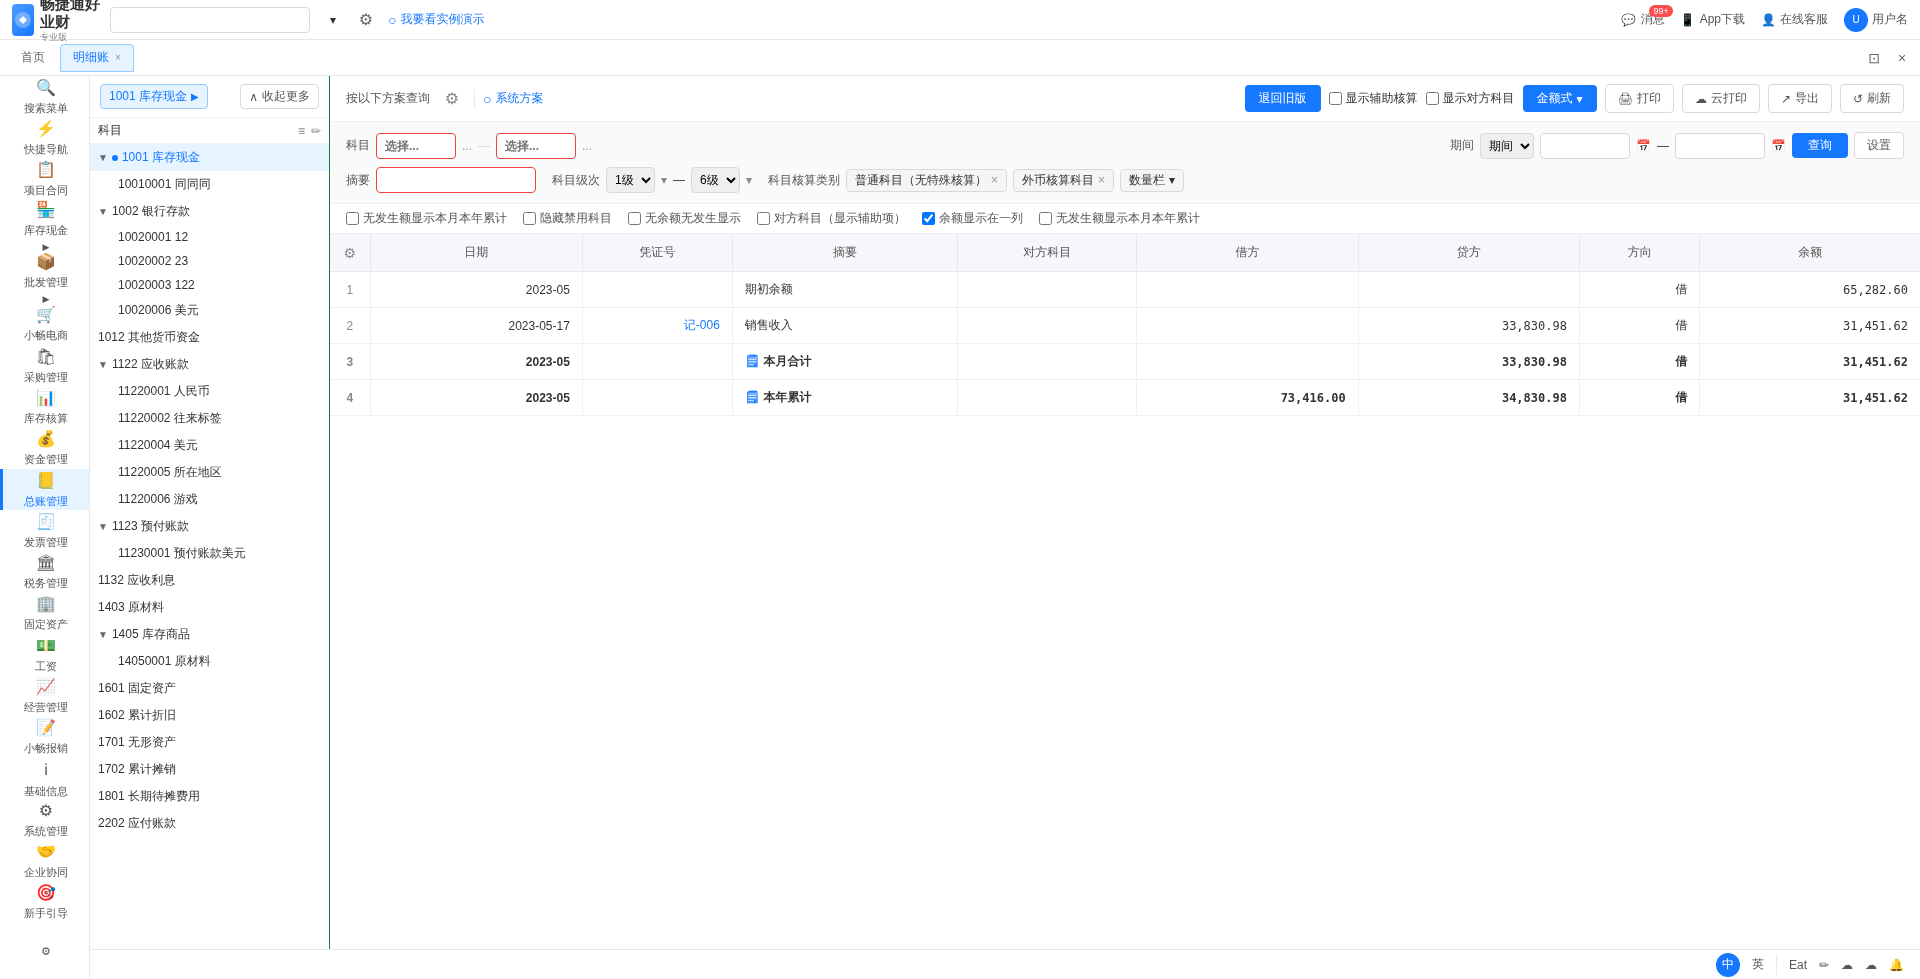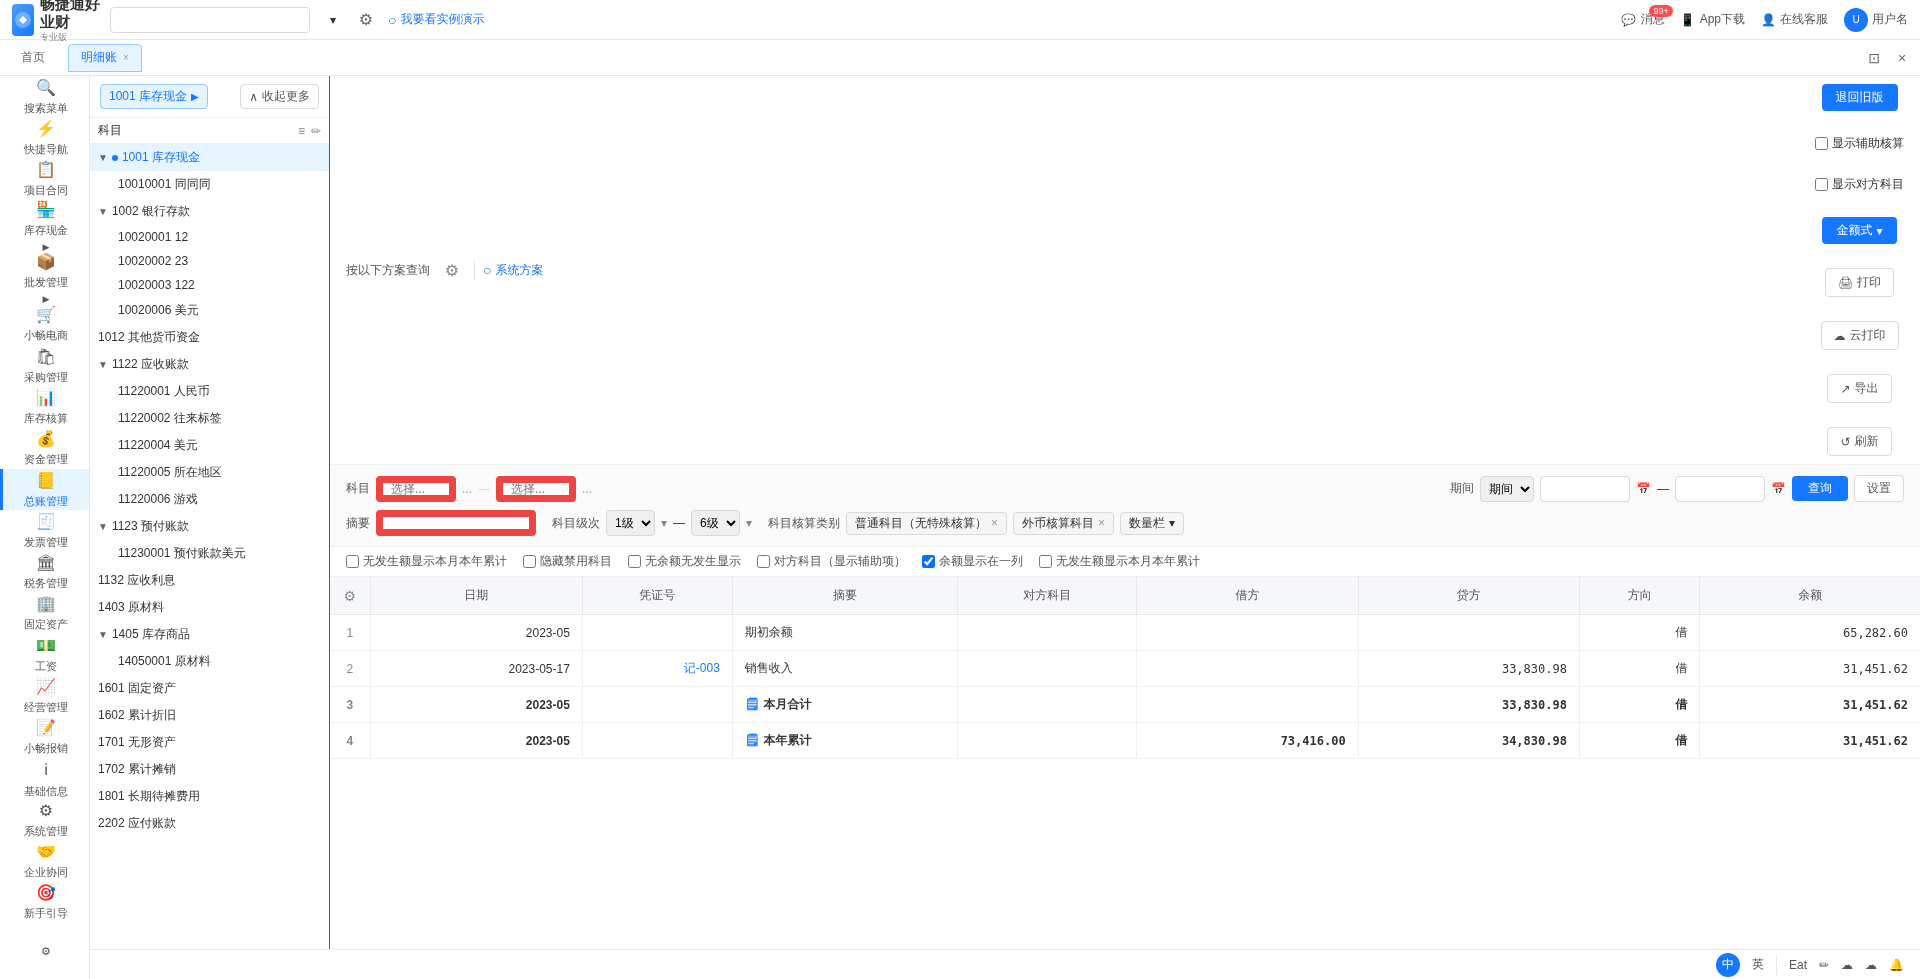--- a/index.html
+++ b/index.html
@@ -16,21 +16,21 @@
     .top-dropdown { display: flex; align-items: center; gap: 4px; cursor: pointer; padding: 4px 8px; border-radius: 4px; }
     .gear-btn { width: 28px; height: 28px; border: none; background: none; cursor: pointer; display: flex; align-items: center; justify-content: center; font-size: 16px; color: #666; }
     .demo-btn { display: flex; align-items: center; gap: 4px; color: #1677ff; cursor: pointer; font-size: 12px; }
     .demo-icon { font-size: 14px; }
     .top-right { margin-left: auto; display: flex; align-items: center; gap: 16px; }
     .top-right-item { display: flex; align-items: center; gap: 4px; cursor: pointer; color: #555; font-size: 12px; position: relative; }
     .badge { position: absolute; top: -6px; right: -8px; background: #ff4d4f; color: white; border-radius: 8px; font-size: 9px; padding: 1px 4px; min-width: 16px; text-align: center; }
     .user-avatar { width: 24px; height: 24px; background: #1677ff; border-radius: 50%; color: white; display: flex; align-items: center; justify-content: center; font-size: 10px; }
 
     
-    .tab-bar { display: flex; align-items: center; height: 36px; background: #fff; border-bottom: 1px solid #e8e8e8; padding: 0 8px; gap: 10px; }
+    .tab-bar { display: flex; align-items: center; height: 36px; background: #fff; border-bottom: 1px solid #e8e8e8; padding: 0 8px; gap: 2px; }
     .tab-item { display: flex; align-items: center; height: 28px; padding: 0 12px; border-radius: 4px 4px 0 0; cursor: pointer; font-size: 12px; gap: 6px; border: 1px solid transparent; }
     .tab-item.active { background: #e6f4ff; border-color: #91caff; color: #1677ff; }
     .tab-item.normal { color: #666; }
     .tab-close { font-size: 10px; color: #999; cursor: pointer; }
     .tab-bar-right { margin-left: auto; display: flex; align-items: center; gap: 8px; }
     .tab-action-btn { width: 20px; height: 20px; border: none; background: none; cursor: pointer; color: #666; font-size: 14px; }
 
     
     .main-layout { display: flex; height: calc(979px - 76px); }
 
@@ -62,34 +62,34 @@
 
     
     .content-area { flex: 1; display: flex; flex-direction: column; overflow: hidden; background: #fff; }
 
     
     .query-bar { display: flex; align-items: center; padding: 8px 16px; border-bottom: 1px solid #f0f0f0; gap: 8px; }
     .query-label { font-size: 12px; color: #555; }
     .scheme-tag { display: flex; align-items: center; gap: 4px; color: #1677ff; font-size: 12px; cursor: pointer; }
     .scheme-icon { font-size: 14px; }
     .filter-icon-btn { width: 28px; height: 28px; border: none; background: none; cursor: pointer; display: flex; align-items: center; justify-content: center; color: #888; font-size: 16px; }
-    .action-buttons { margin-left: auto; display: flex; align-items: center; gap: 24px; flex-direction: column; }
+    .action-buttons { margin-left: auto; display: flex; align-items: center; gap: 8px; }
     .btn-primary { background: #1677ff; color: white; border: none; padding: 5px 14px; border-radius: 4px; cursor: pointer; font-size: 12px; }
     .btn-default { background: #fff; color: #555; border: 1px solid #d9d9d9; padding: 5px 12px; border-radius: 4px; cursor: pointer; font-size: 12px; display: flex; align-items: center; gap: 4px; }
     .btn-dropdown { background: #1677ff; color: white; border: none; padding: 5px 14px; border-radius: 4px; cursor: pointer; font-size: 12px; display: flex; align-items: center; gap: 4px; }
     .checkbox-group { display: flex; align-items: center; gap: 4px; }
     .checkbox-group input { margin: 0; }
 
     
     .filter-area { padding: 10px 16px; border-bottom: 1px solid #f0f0f0; background: #fafafa; }
     .filter-row { display: flex; align-items: center; gap: 16px; margin-bottom: 8px; }
     .filter-row:last-child { margin-bottom: 0; }
     .filter-item { display: flex; align-items: center; gap: 6px; }
     .filter-label { font-size: 12px; color: #555; white-space: nowrap; }
-    .filter-input { height: 26px; border: 7px solid #ef4444; border-radius: 4px; padding: 0 8px; font-size: 12px; min-width: 80px; }
+    .filter-input { height: 26px; border: 1px solid #ef4444; border-radius: 4px; padding: 0 8px; font-size: 12px; min-width: 80px; font-weight: bold; }
     .filter-select { height: 26px; border: 1px solid #d9d9d9; border-radius: 4px; padding: 0 4px; font-size: 12px; }
     .filter-tag { display: flex; align-items: center; gap: 4px; background: #f5f5f5; border: 1px solid #d9d9d9; border-radius: 4px; padding: 2px 8px; font-size: 12px; }
     .filter-tag .close { cursor: pointer; color: #999; }
     .filter-sep { color: #d9d9d9; }
     .date-input { height: 26px; border: 1px solid #d9d9d9; border-radius: 4px; padding: 0 8px; font-size: 12px; width: 90px; }
     .search-btn { background: #1677ff; color: white; border: none; padding: 4px 16px; border-radius: 4px; cursor: pointer; font-size: 12px; }
     .settings-btn { background: #fff; color: #555; border: 1px solid #d9d9d9; padding: 4px 12px; border-radius: 4px; cursor: pointer; font-size: 12px; }
 
     
     .filter-checks { display: flex; align-items: center; gap: 16px; padding: 6px 16px; border-bottom: 1px solid #f0f0f0; }
@@ -540,21 +540,21 @@
             <td></td>
             <td class="td-right td-num"></td>
             <td class="td-right td-num"></td>
             <td class="td-center">借</td>
             <td class="td-right td-num">65,282.60</td>
           </tr>
           <tr>
             <td class="td-center row-num">2</td>
             <td class="td-center">2023-05-17</td>
             <td class="td-center">
-              <a class="voucher-link">记-003</a>
+              <a class="voucher-link">记-006</a>
             </td>
             <td>销售收入</td>
             <td></td>
             <td class="td-right td-num"></td>
             <td class="td-right td-num">33,830.98</td>
             <td class="td-center">借</td>
             <td class="td-right td-num">31,451.62</td>
           </tr>
           <tr class="row-bold">
             <td class="td-center row-num">3</td>

